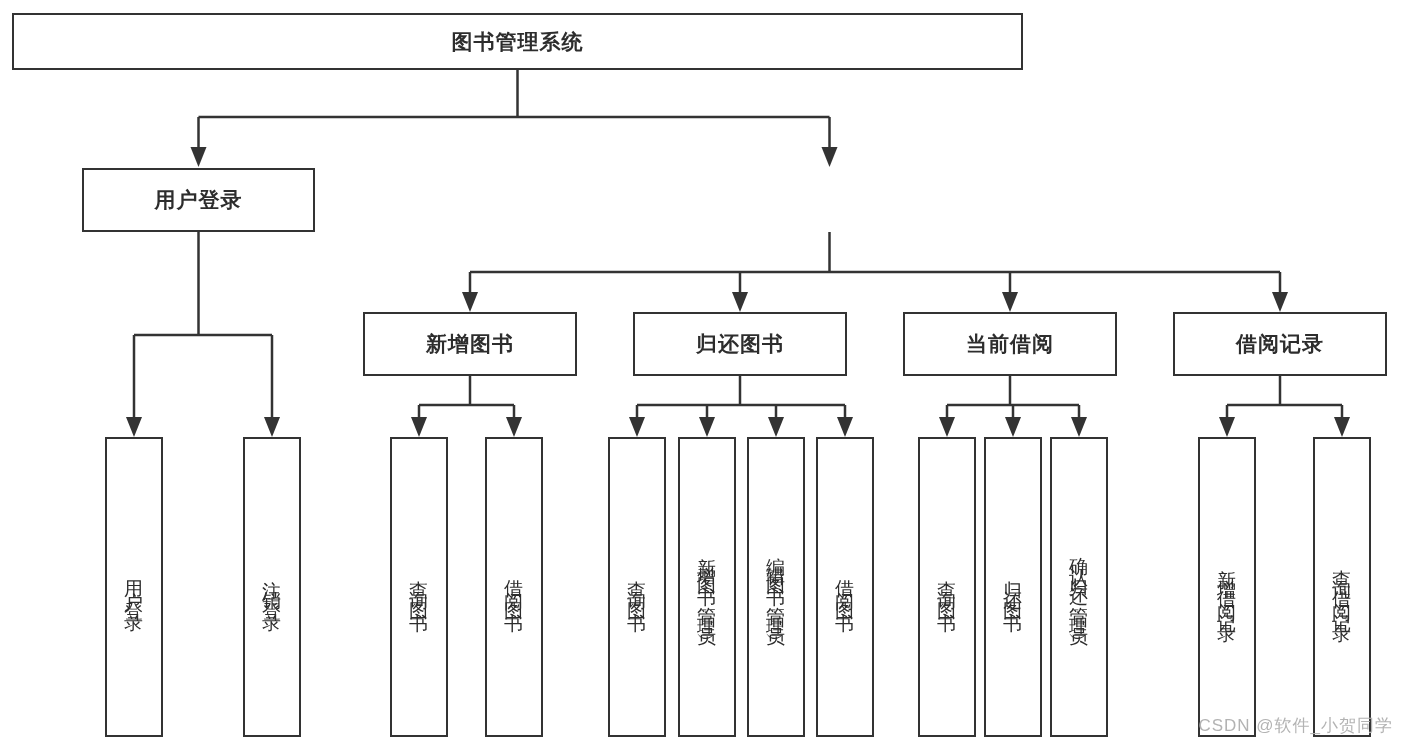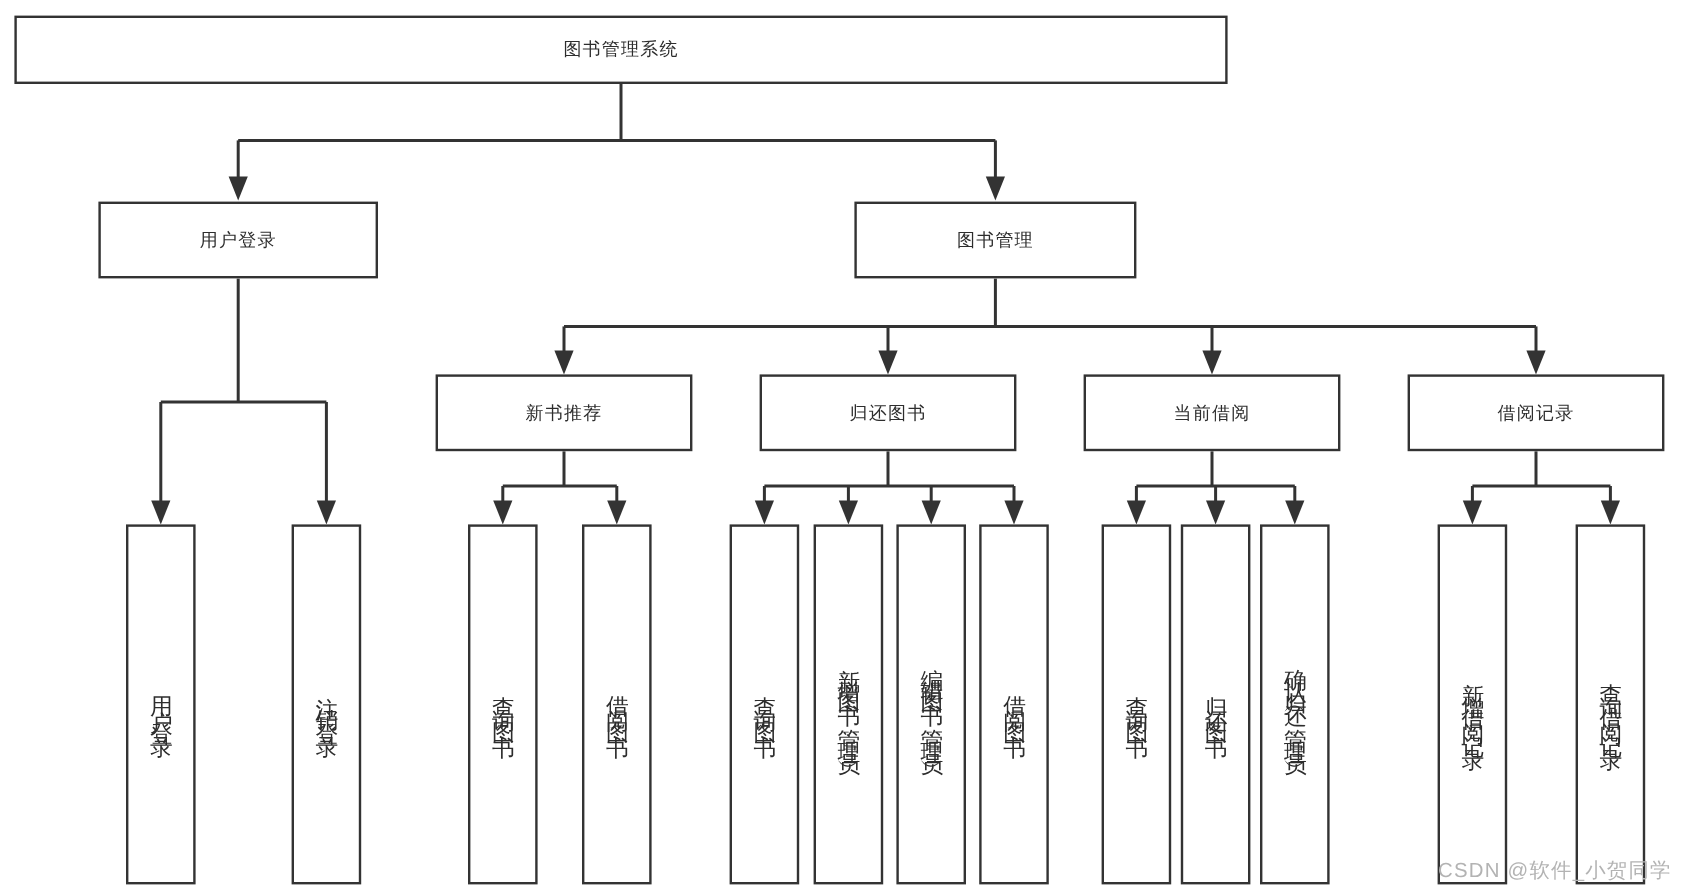--- a/index.html
+++ b/index.html
@@ -24,22 +24,23 @@
     position: absolute;
     box-sizing: border-box;
     border: 2.5px solid #333333;
     background: #ffffff;
     display: flex;
     align-items: center;
     justify-content: center;
     color: #2d2d2d;
   }
   .node.h {
-    font-size: 15px;
+    font-size: 21px;
     letter-spacing: 1px;
+    font-weight: bold;
   }
   .node.v .vtext {
     writing-mode: vertical-rl;
     text-orientation: mixed;
     font-size: 19px;
     letter-spacing: 11px;
     line-height: 1;
     white-space: nowrap;
   }
   .node.v.long .vtext {
@@ -130,26 +131,23 @@
     </g>
   </svg>
 
   <div class="node h" style="left:12px; top:13px; width:1011px; height:57px">
     <span>图书管理系统</span>
   </div>
 
   <div class="node h" style="left:82px; top:168px; width:233px; height:64px">
     <span>用户登录</span>
   </div>
-  <div class="node h" style="left:712px; top:168px; width:235px; height:64px">
-    <span>图书管理</span>
-  </div>
 
   <div class="node h" style="left:363px; top:312px; width:214px; height:64px">
-    <span>新书推荐</span>
+    <span>新增图书</span>
   </div>
   <div class="node h" style="left:633px; top:312px; width:214px; height:64px">
     <span>归还图书</span>
   </div>
   <div class="node h" style="left:903px; top:312px; width:214px; height:64px">
     <span>当前借阅</span>
   </div>
   <div class="node h" style="left:1173px; top:312px; width:214px; height:64px">
     <span>借阅记录</span>
   </div>

